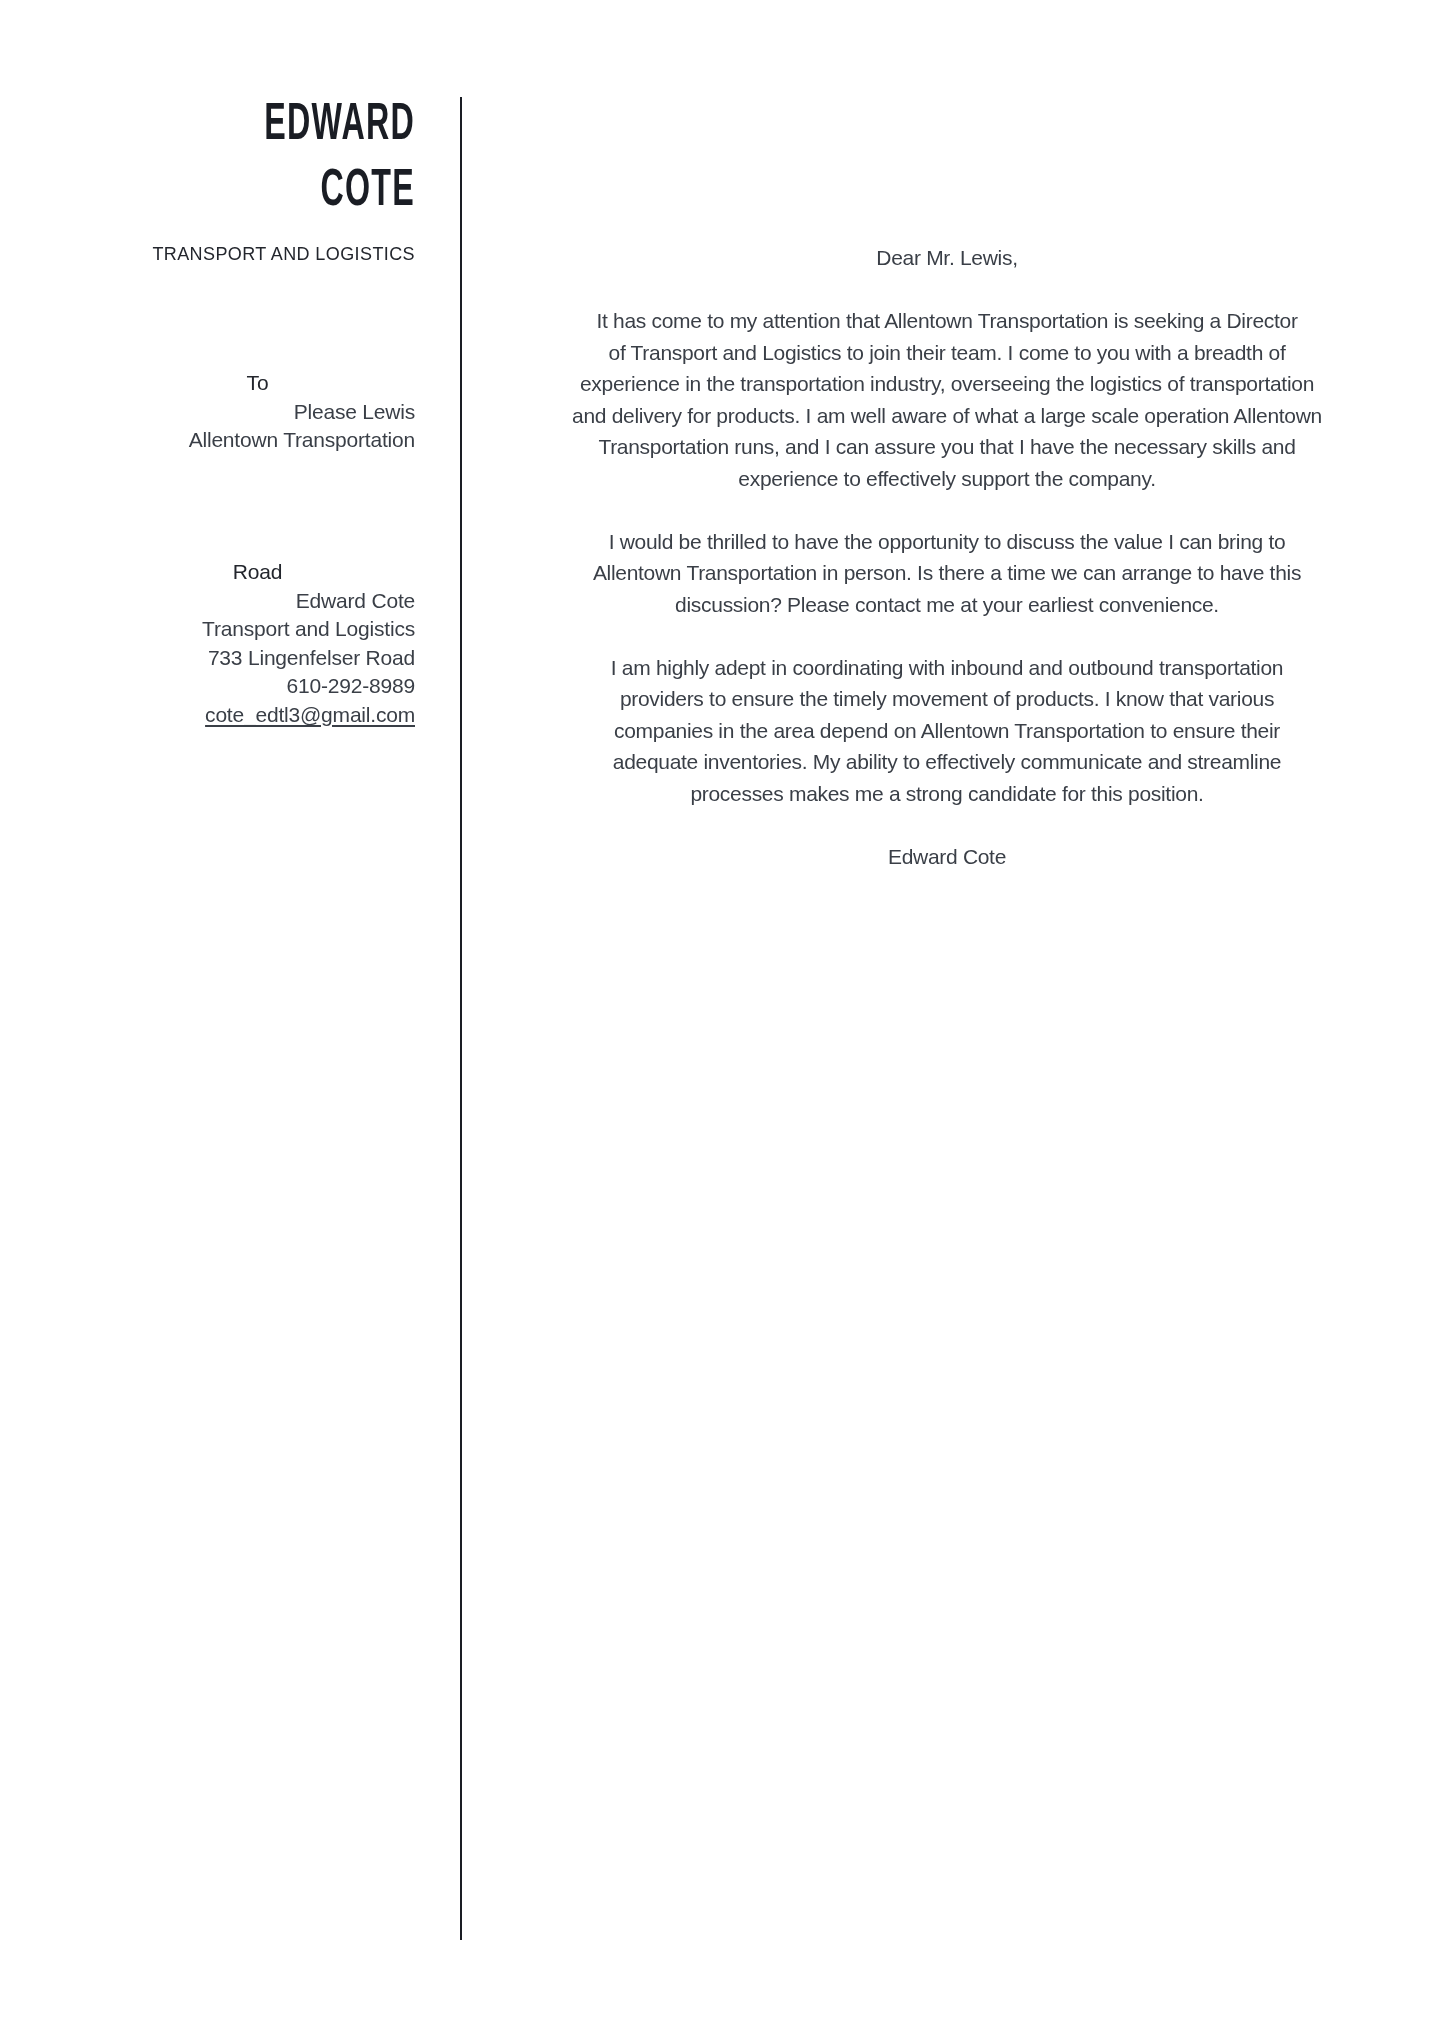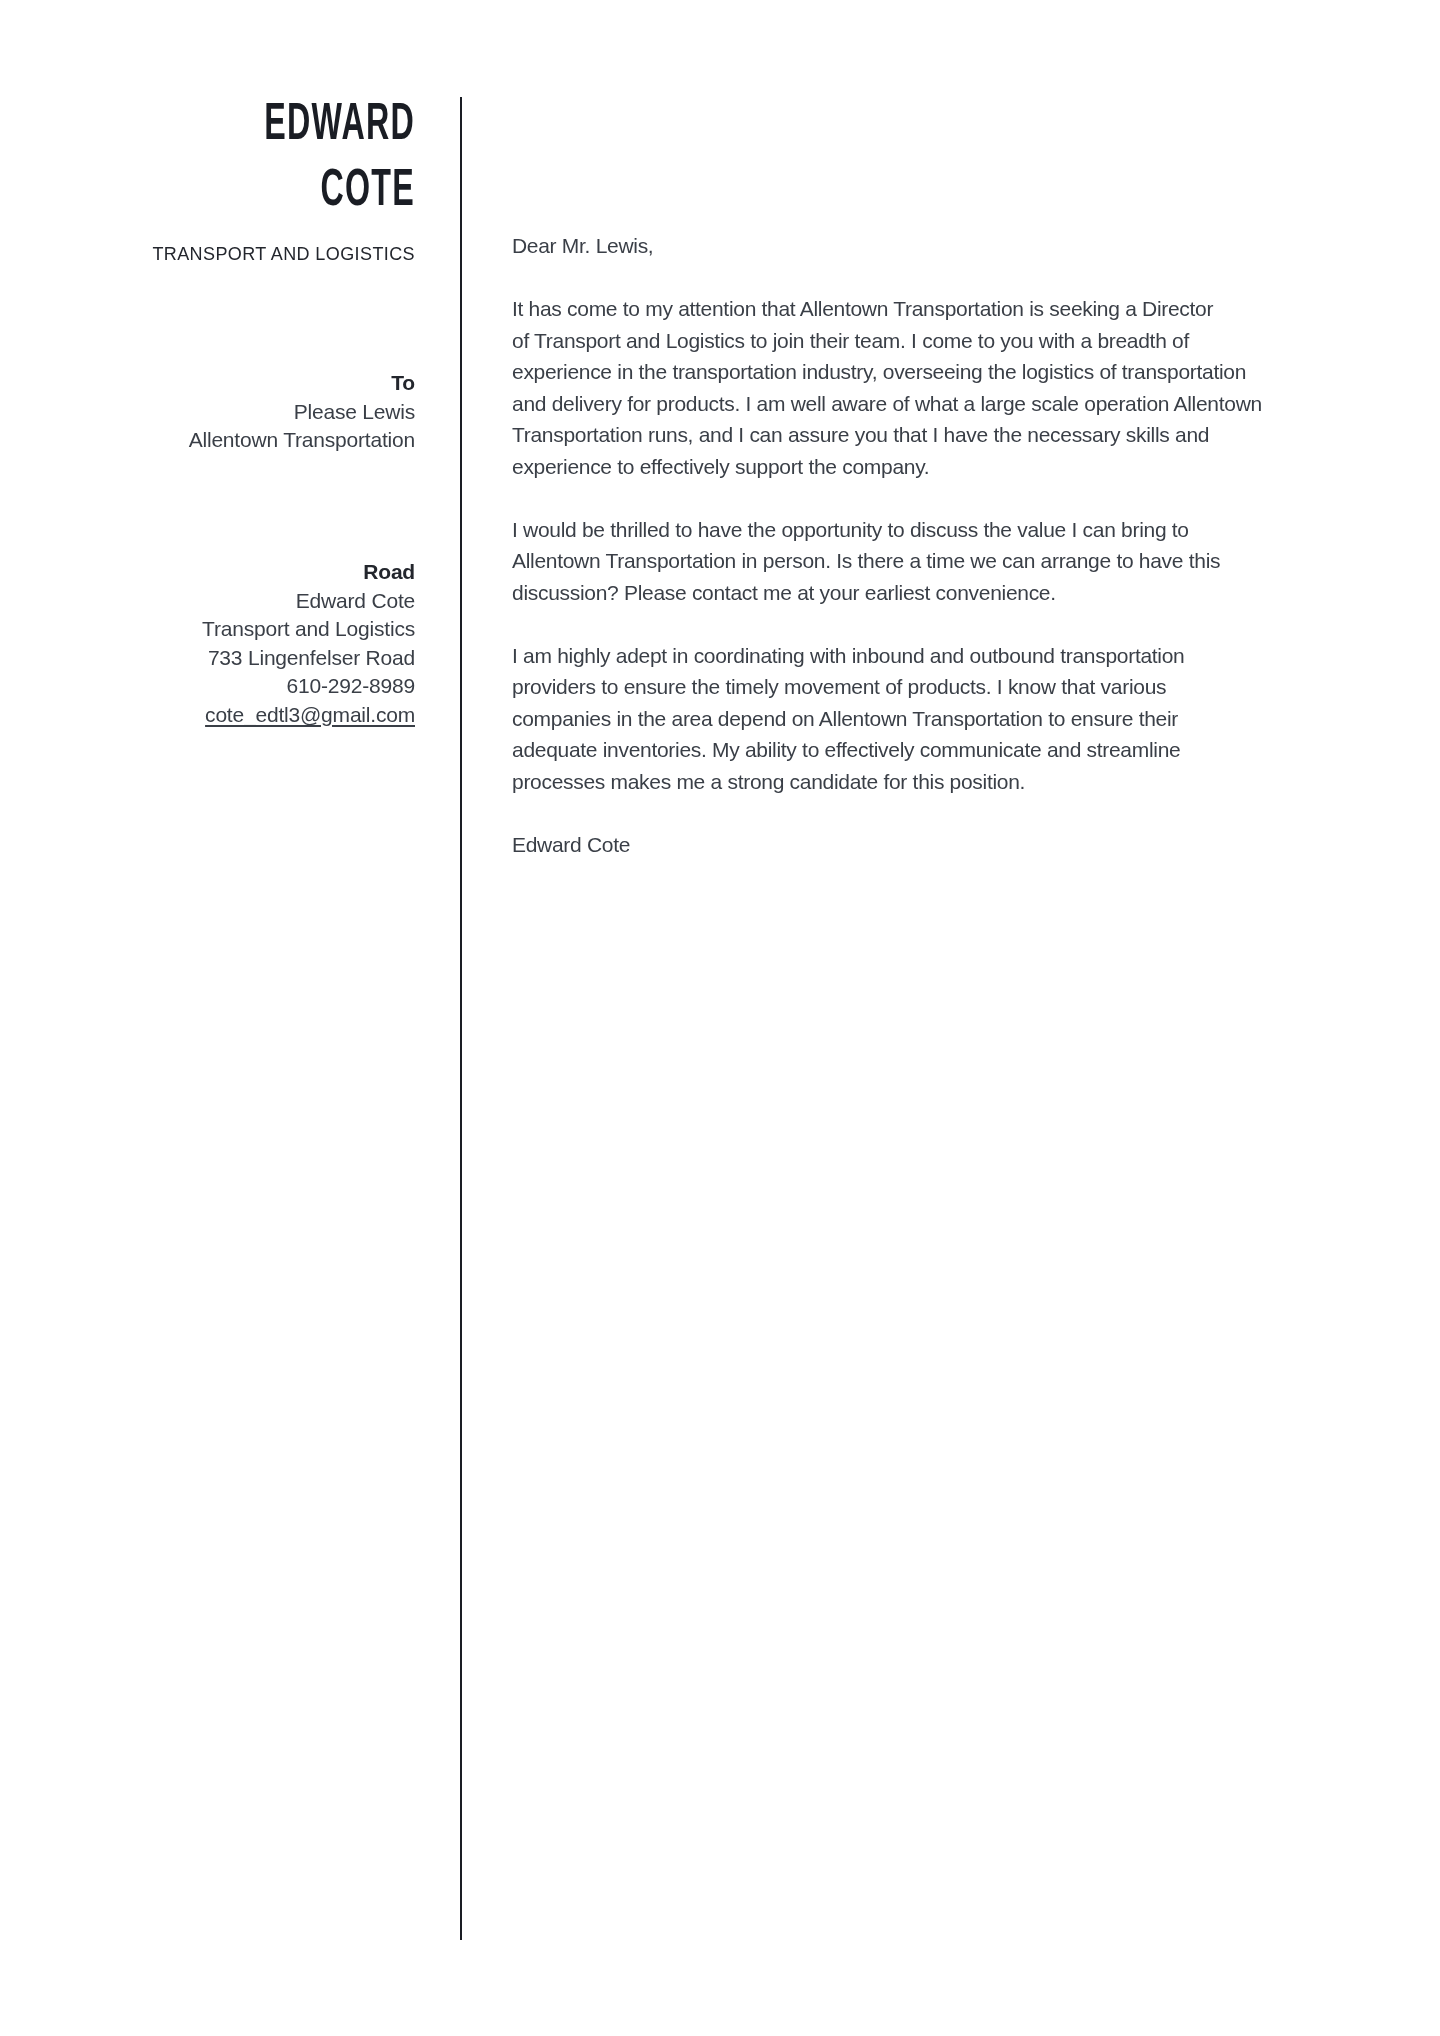--- a/index.html
+++ b/index.html
@@ -59,22 +59,23 @@
     right: 0;
     width: 315px;
     font-size: 21px;
     line-height: 28.5px;
     letter-spacing: -0.2px;
     color: var(--text);
   }
   .to-block   { top: 369px; }
   .from-block { top: 558px; }
   .contact-label {
-    font-weight: bold;
+    font-weight: normal;
     color: var(--label);
+    text-align: center;
   }
   .email-link {
     color: var(--text);
     text-decoration: underline;
     text-underline-offset: 3px;
     margin-top: 46px;
   }
 
   
   .divider {
@@ -83,26 +84,27 @@
     top: 97px;
     width: 2px;
     height: 1843px;
     background: var(--divider);
   }
 
   
   .letter {
     position: absolute;
     left: 512px;
-    top: 230px;
+    top: 242px;
     width: 870px;
     font-size: 21px;
     line-height: 31.5px;
     letter-spacing: -0.3px;
     color: var(--text);
+    text-align: center;
   }
   .letter p { margin: 0 0 31.5px 0; }
 </style>
 </head>
 <body>
 
 <div class="sidebar">
 
   <h1 class="name-block">
     <span class="name-line">EDWARD</span>

